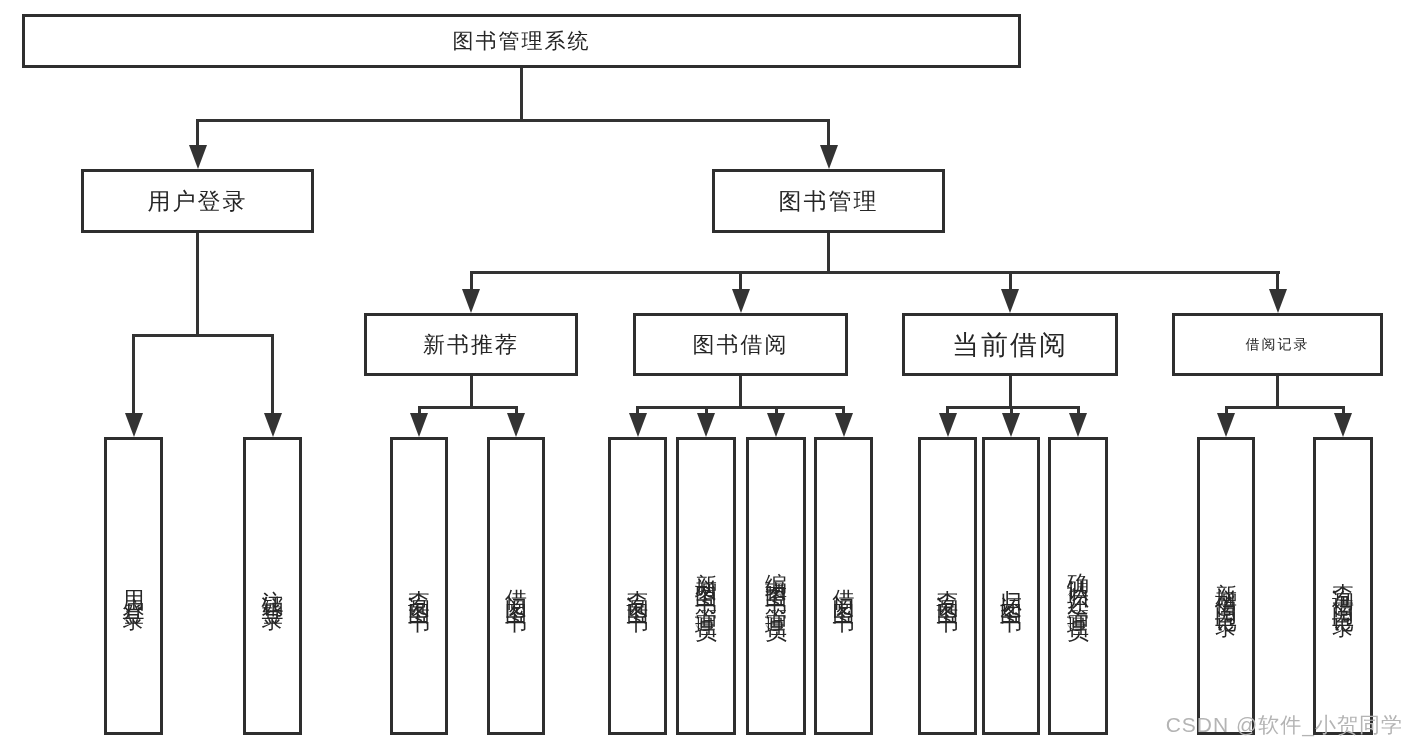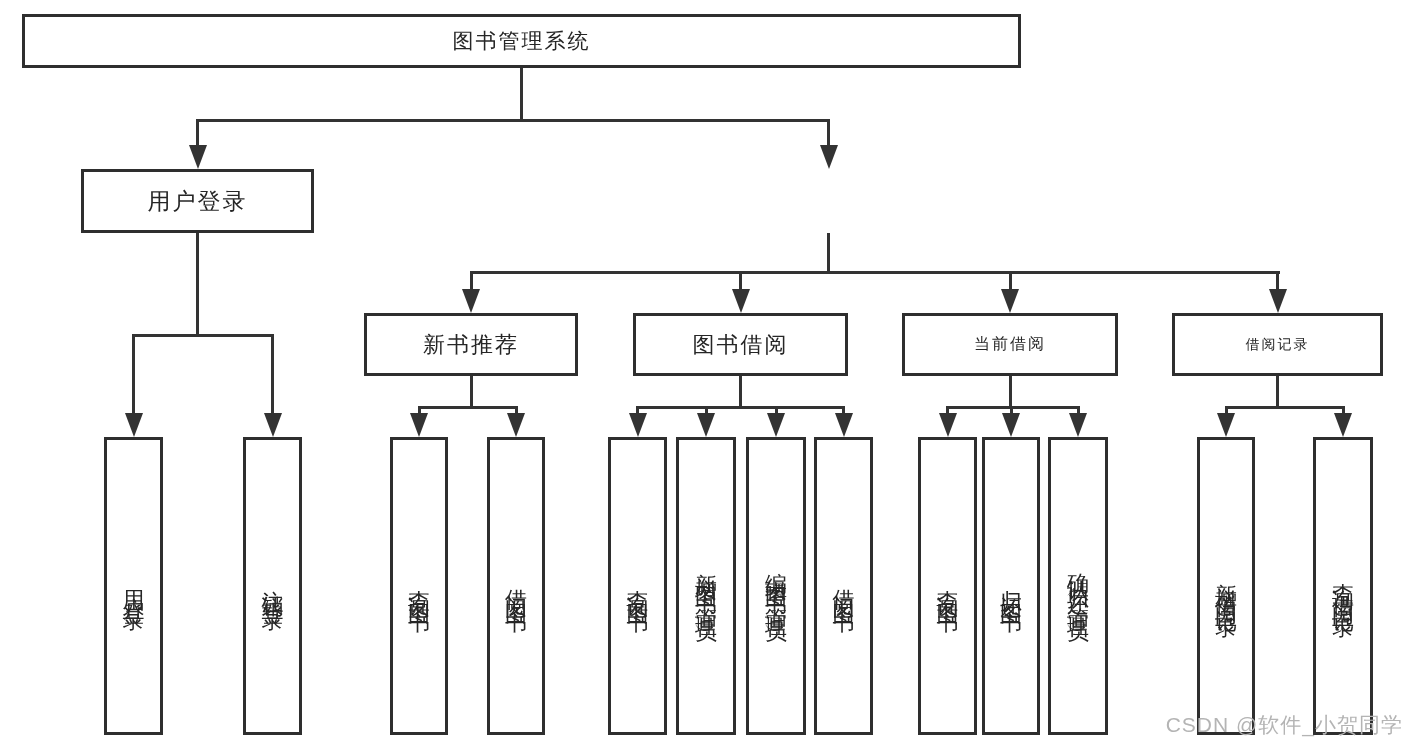--- a/index.html
+++ b/index.html
@@ -61,28 +61,31 @@
 <body>
 
 <div id="stage" style="--line: #333333; --border: #2e2e2e; --text: #262626; --wm: #b4b4b4; --bg: #ffffff;">
   <div class="watermark">CSDN @软件_小贺同学</div>
 <div class="node h" style="left: 22px; top: 14px; width: 999px; height: 54px;">
       <span style="font-size: 21px; text-align: center;">图书管理系统</span>
     </div>
     <div class="node h" style="left: 81px; top: 169px; width: 233px; height: 64px;">
       <span style="font-size: 23px;">用户登录</span>
     </div>
+    <div class="node h" style="left: 712px; top: 169px; width: 233px; height: 64px;">
+      <span style="font-size: 23px;">图书管理</span>
+    </div>
     <div class="node h" style="left: 364px; top: 313px; width: 214px; height: 63px;">
       <span style="font-size: 22px;">新书推荐</span>
     </div>
     <div class="node h" style="left: 633px; top: 313px; width: 215px; height: 63px;">
       <span style="font-size: 22px;">图书借阅</span>
     </div>
     <div class="node h" style="left: 902px; top: 313px; width: 216px; height: 63px;">
-      <span style="font-size: 16px;">当前借阅</span>
+      <span style="font-size: 27px;">当前借阅</span>
     </div>
     <div class="node h" style="left: 1172px; top: 313px; width: 211px; height: 63px;">
       <span style="font-size: 14px;">借阅记录</span>
     </div>
     <div class="node v" style="left: 104px; top: 437px; width: 59px; height: 298px;">
       <span>用户登录</span>
     </div>
     <div class="node v" style="left: 243px; top: 437px; width: 59px; height: 298px;">
       <span>注销登录</span>
     </div>

